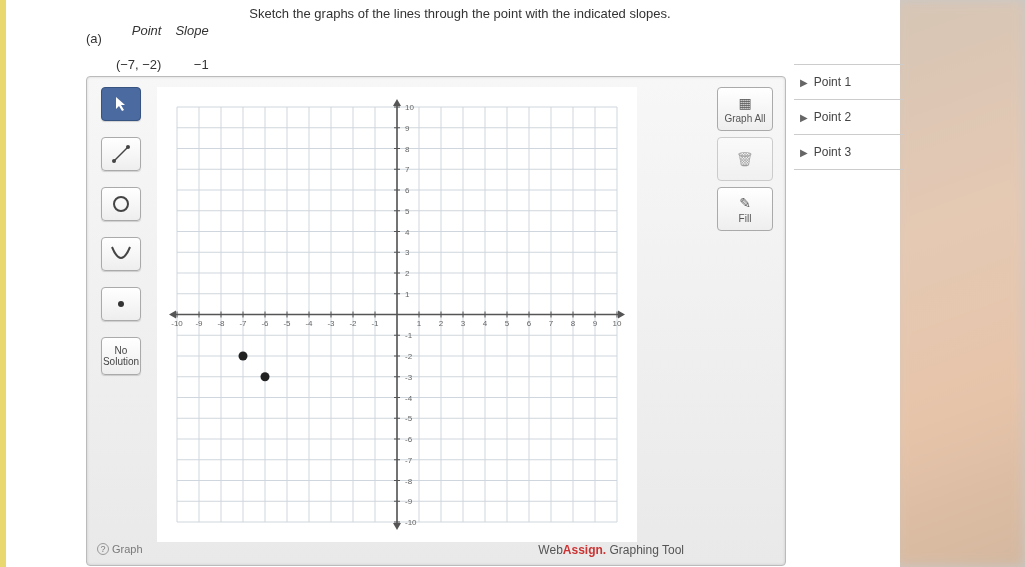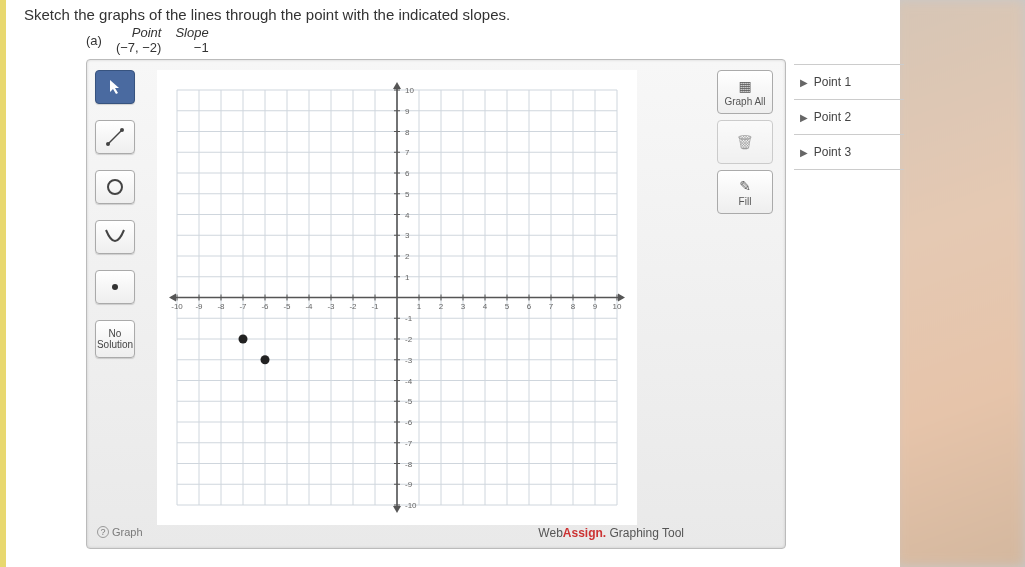--- a/index.html
+++ b/index.html
@@ -16,43 +16,44 @@
     filter: blur(6px); }
   .page {
     position: absolute;
     left: 0; top: 0;
     width: 900px; height: 567px;
     background: #fff;
     border-left: 6px solid #e8d86f;
   }
   .instr {
     padding: 6px 4px 2px 18px;
-    font-size: 15px;
+    font-size: 13px;
     color: #333;
+    text-align: center;
   }
   .part-row {
     display:flex; align-items:flex-start; gap:14px;
     padding-left: 80px; font-size:13px; color:#333;
   }
   .part-label { padding-top: 8px; }
   .ps-col { text-align:right; }
   .ps-h { font-style: italic; }
-  .ps-v { color:#333; }
+  .ps-v { color:#333;margin-top:19px; }
   .tool-frame {
     margin: 4px 0 0 80px;
     width: 700px; height: 490px;
     background: linear-gradient(#f7f7f7,#e9e9e9);
     border:1px solid #bbb;
     border-radius:4px;
     box-shadow: inset 0 0 3px rgba(0,0,0,.15);
     position: relative;
   }
   .toolbar {
     position:absolute; left:8px; top:10px; width:52px;
-    display:flex; flex-direction:column; gap:16px; 
+    display:flex; flex-direction:column; gap:16px; align-items:center;
   }
   .tbtn {
     width:40px; height:34px; background:linear-gradient(#fff,#eee);
     border:1px solid #aaa; border-radius:4px;
     display:flex;align-items:center;justify-content:center;
     font-size:12px; color:#444; cursor:pointer;
     box-shadow:0 1px 1px rgba(0,0,0,.15);
   }
   .tbtn.sel { background:#4a6aa0; color:#fff; border-color:#37537f;}
   .tbtn.tall { height:38px; font-size:10px; line-height:1.1; text-align:center; padding:2px;}

